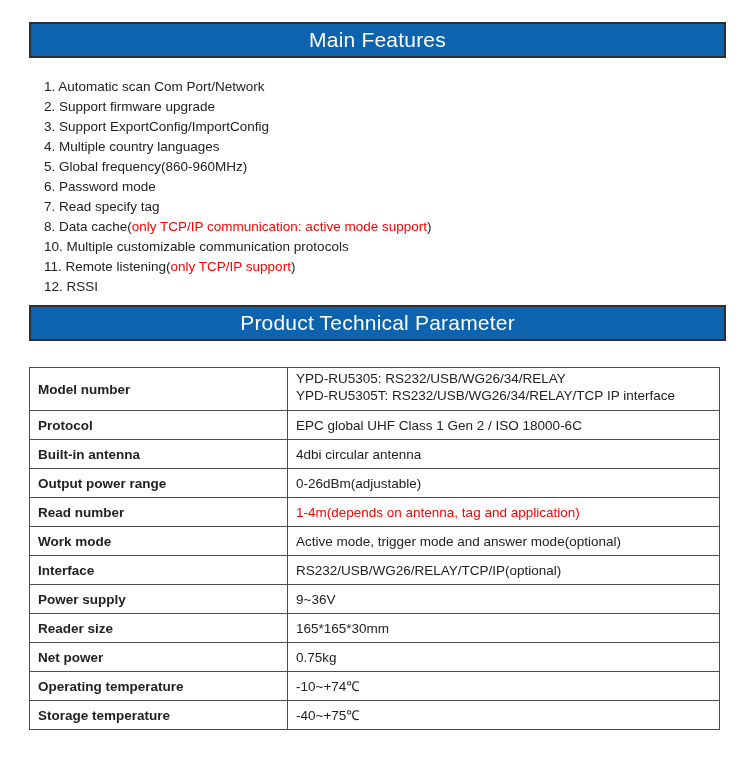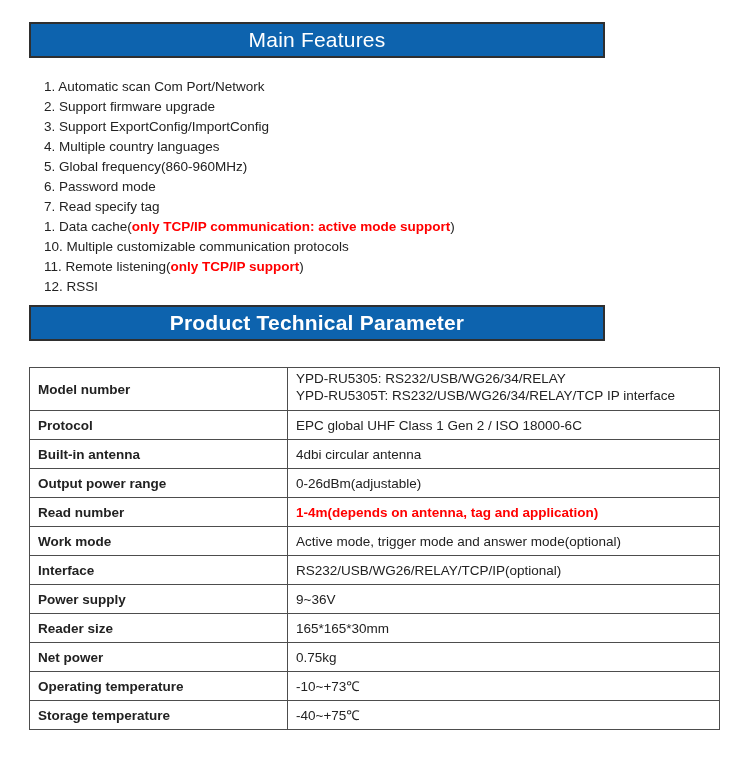--- a/index.html
+++ b/index.html
@@ -17,44 +17,44 @@
   }
   body {
     width: 750px;
     height: 774px;
     font-family: "Liberation Sans", sans-serif;
     color: var(--text);
     overflow: hidden;
   }
   .section-bar {
     margin-left: 29px;
-    width: 576px;
+    width: 697px;
     height: 36px;
     background: var(--accent);
     border: 2px solid var(--bar-border);
     color: #ffffff;
     font-size: 21px;
     letter-spacing: 0.2px;
     display: flex;
     align-items: center;
     justify-content: center;
   }
   .bar-1 { margin-top: 22px; }
-  .bar-2 { margin-top: 8px; font-weight: bold; }
+  .bar-2 { margin-top: 8px; }
   .features-list {
     margin: 19px 0 0 44px;
     padding: 0;
     list-style: none;
     font-size: 13.5px;
     line-height: 20px;
   }
   .features-list li { white-space: nowrap; }
   .red {
     color: var(--red);
-    font-weight: bold;
+    font-weight: normal;
   }
   table.params {
     border-collapse: collapse;
     margin: 26px 0 0 29px;
     width: 691px;
     font-size: 13.5px;
     table-layout: fixed;
   }
   table.params td {
     border: 1px solid var(--tborder);
@@ -81,21 +81,21 @@
 </div>
 
 <ol class="features-list">
   <li><span>1. Automatic scan Com Port/Network</span><span class="red"></span><span></span></li>
   <li><span>2. Support firmware upgrade</span><span class="red"></span><span></span></li>
   <li><span>3. Support ExportConfig/ImportConfig</span><span class="red"></span><span></span></li>
   <li><span>4. Multiple country languages</span><span class="red"></span><span></span></li>
   <li><span>5. Global frequency(860-960MHz)</span><span class="red"></span><span></span></li>
   <li><span>6. Password mode</span><span class="red"></span><span></span></li>
   <li><span>7. Read specify tag</span><span class="red"></span><span></span></li>
-  <li><span>1. Data cache(</span><span class="red">only TCP/IP communication: active mode support</span><span>)</span></li>
+  <li><span>8. Data cache(</span><span class="red">only TCP/IP communication: active mode support</span><span>)</span></li>
   <li><span>10. Multiple customizable communication protocols</span><span class="red"></span><span></span></li>
   <li><span>11. Remote listening(</span><span class="red">only TCP/IP support</span><span>)</span></li>
   <li><span>12. RSSI</span><span class="red"></span><span></span></li>
 </ol>
 
 <div class="section-bar bar-2">
   <span>Product Technical Parameter</span>
 </div>
 
 <table class="params">
@@ -136,20 +136,20 @@
     <tr>
       <td class="p-label">Reader size</td>
       <td class="p-value">165*165*30mm</td>
     </tr>
     <tr>
       <td class="p-label">Net power</td>
       <td class="p-value">0.75kg</td>
     </tr>
     <tr>
       <td class="p-label">Operating temperature</td>
-      <td class="p-value">-10~+73℃</td>
+      <td class="p-value">-10~+74℃</td>
     </tr>
     <tr>
       <td class="p-label">Storage temperature</td>
       <td class="p-value">-40~+75℃</td>
     </tr>
   </tbody>
 </table>
 
 </body></html>

